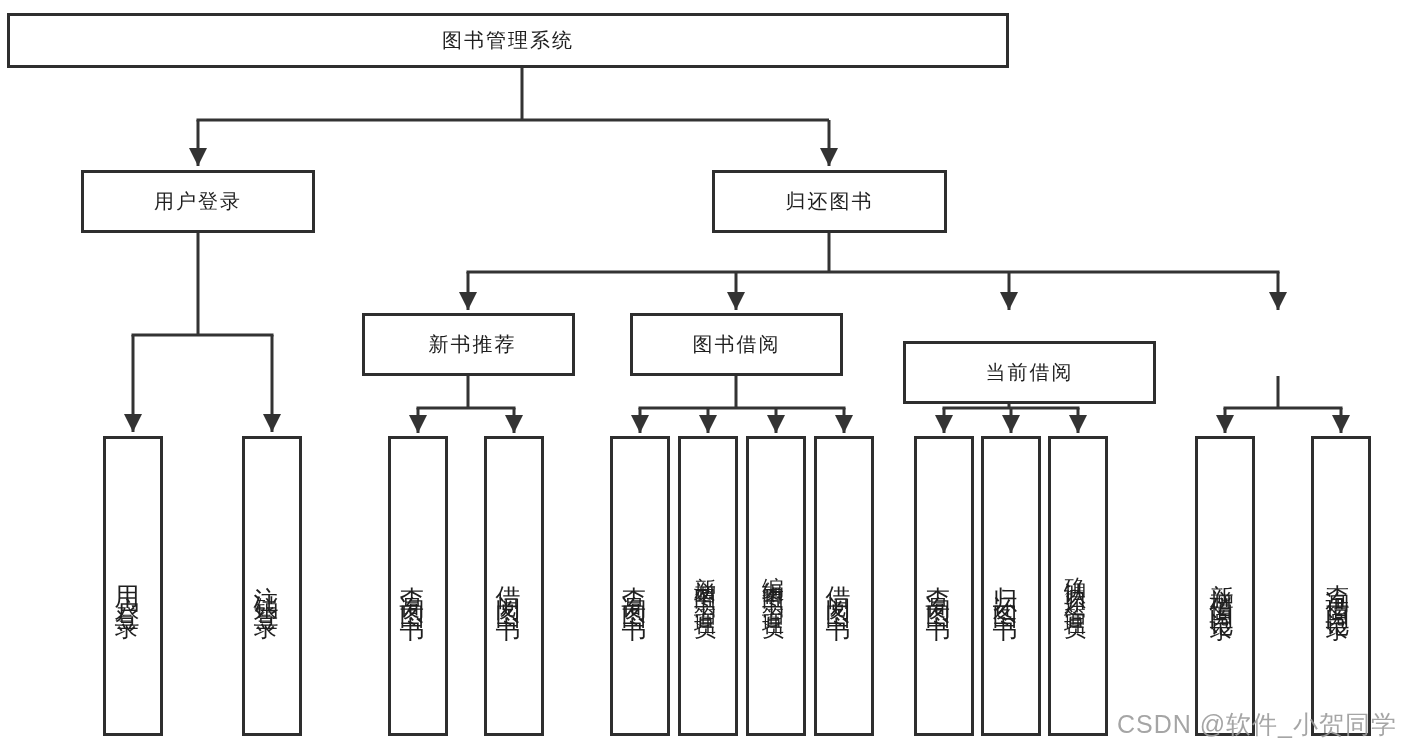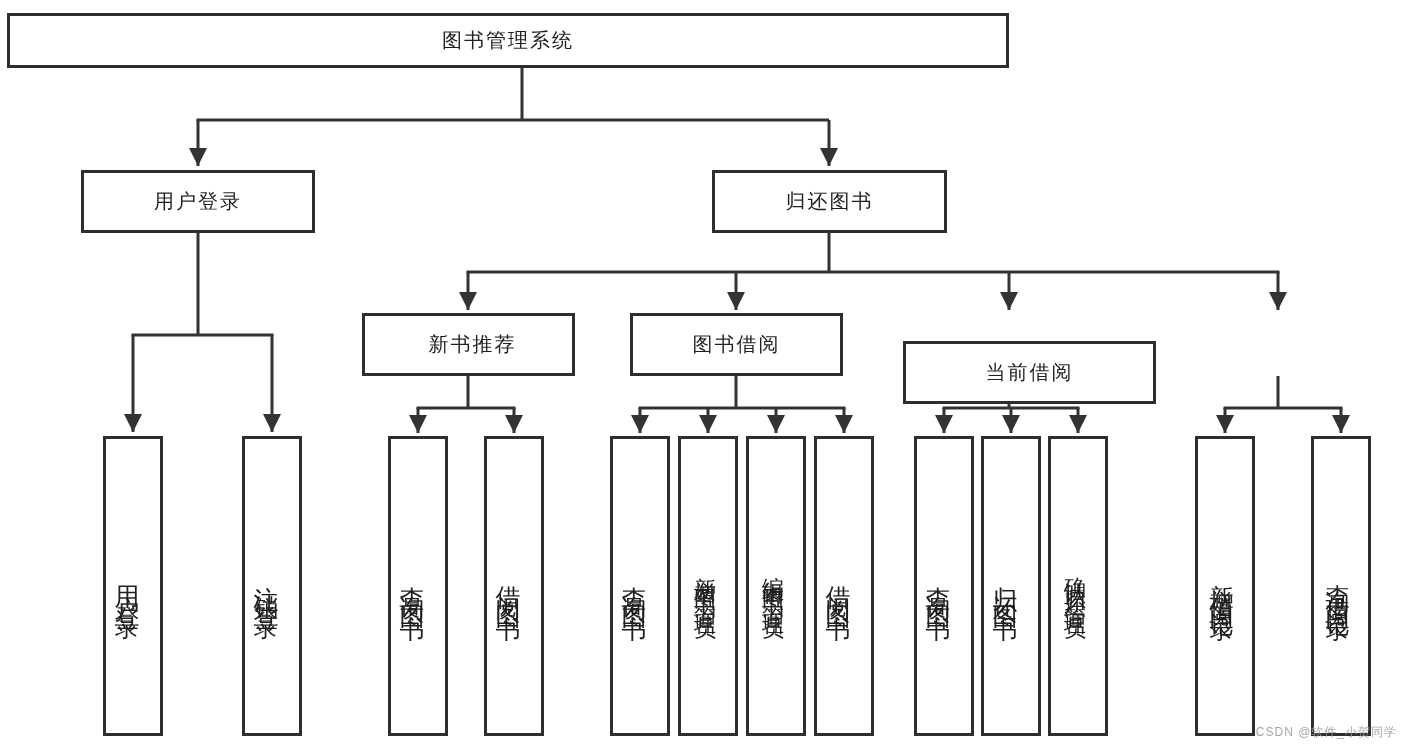--- a/index.html
+++ b/index.html
@@ -31,21 +31,21 @@
     text-orientation:mixed;
     white-space:nowrap;
     color:#1f1f1f;
   }
   .vbox .short{font-size:25px;letter-spacing:10px;padding-block-start:10px;}
   .vbox .mid{font-size:24px;letter-spacing:7px;padding-block-start:7px;}
   .vbox .long{font-size:22px;letter-spacing:6px;padding-block-start:6px;}
   .watermark{
     position:absolute;
     right:8px;bottom:6px;
-    font-size:12px;
+    font-size:25px;
     color:#9c9c9c;
     opacity:0.9;
     z-index:5;
     letter-spacing:1px;
     white-space:nowrap;
   }
 </style>
 </head>
 <body>
 

